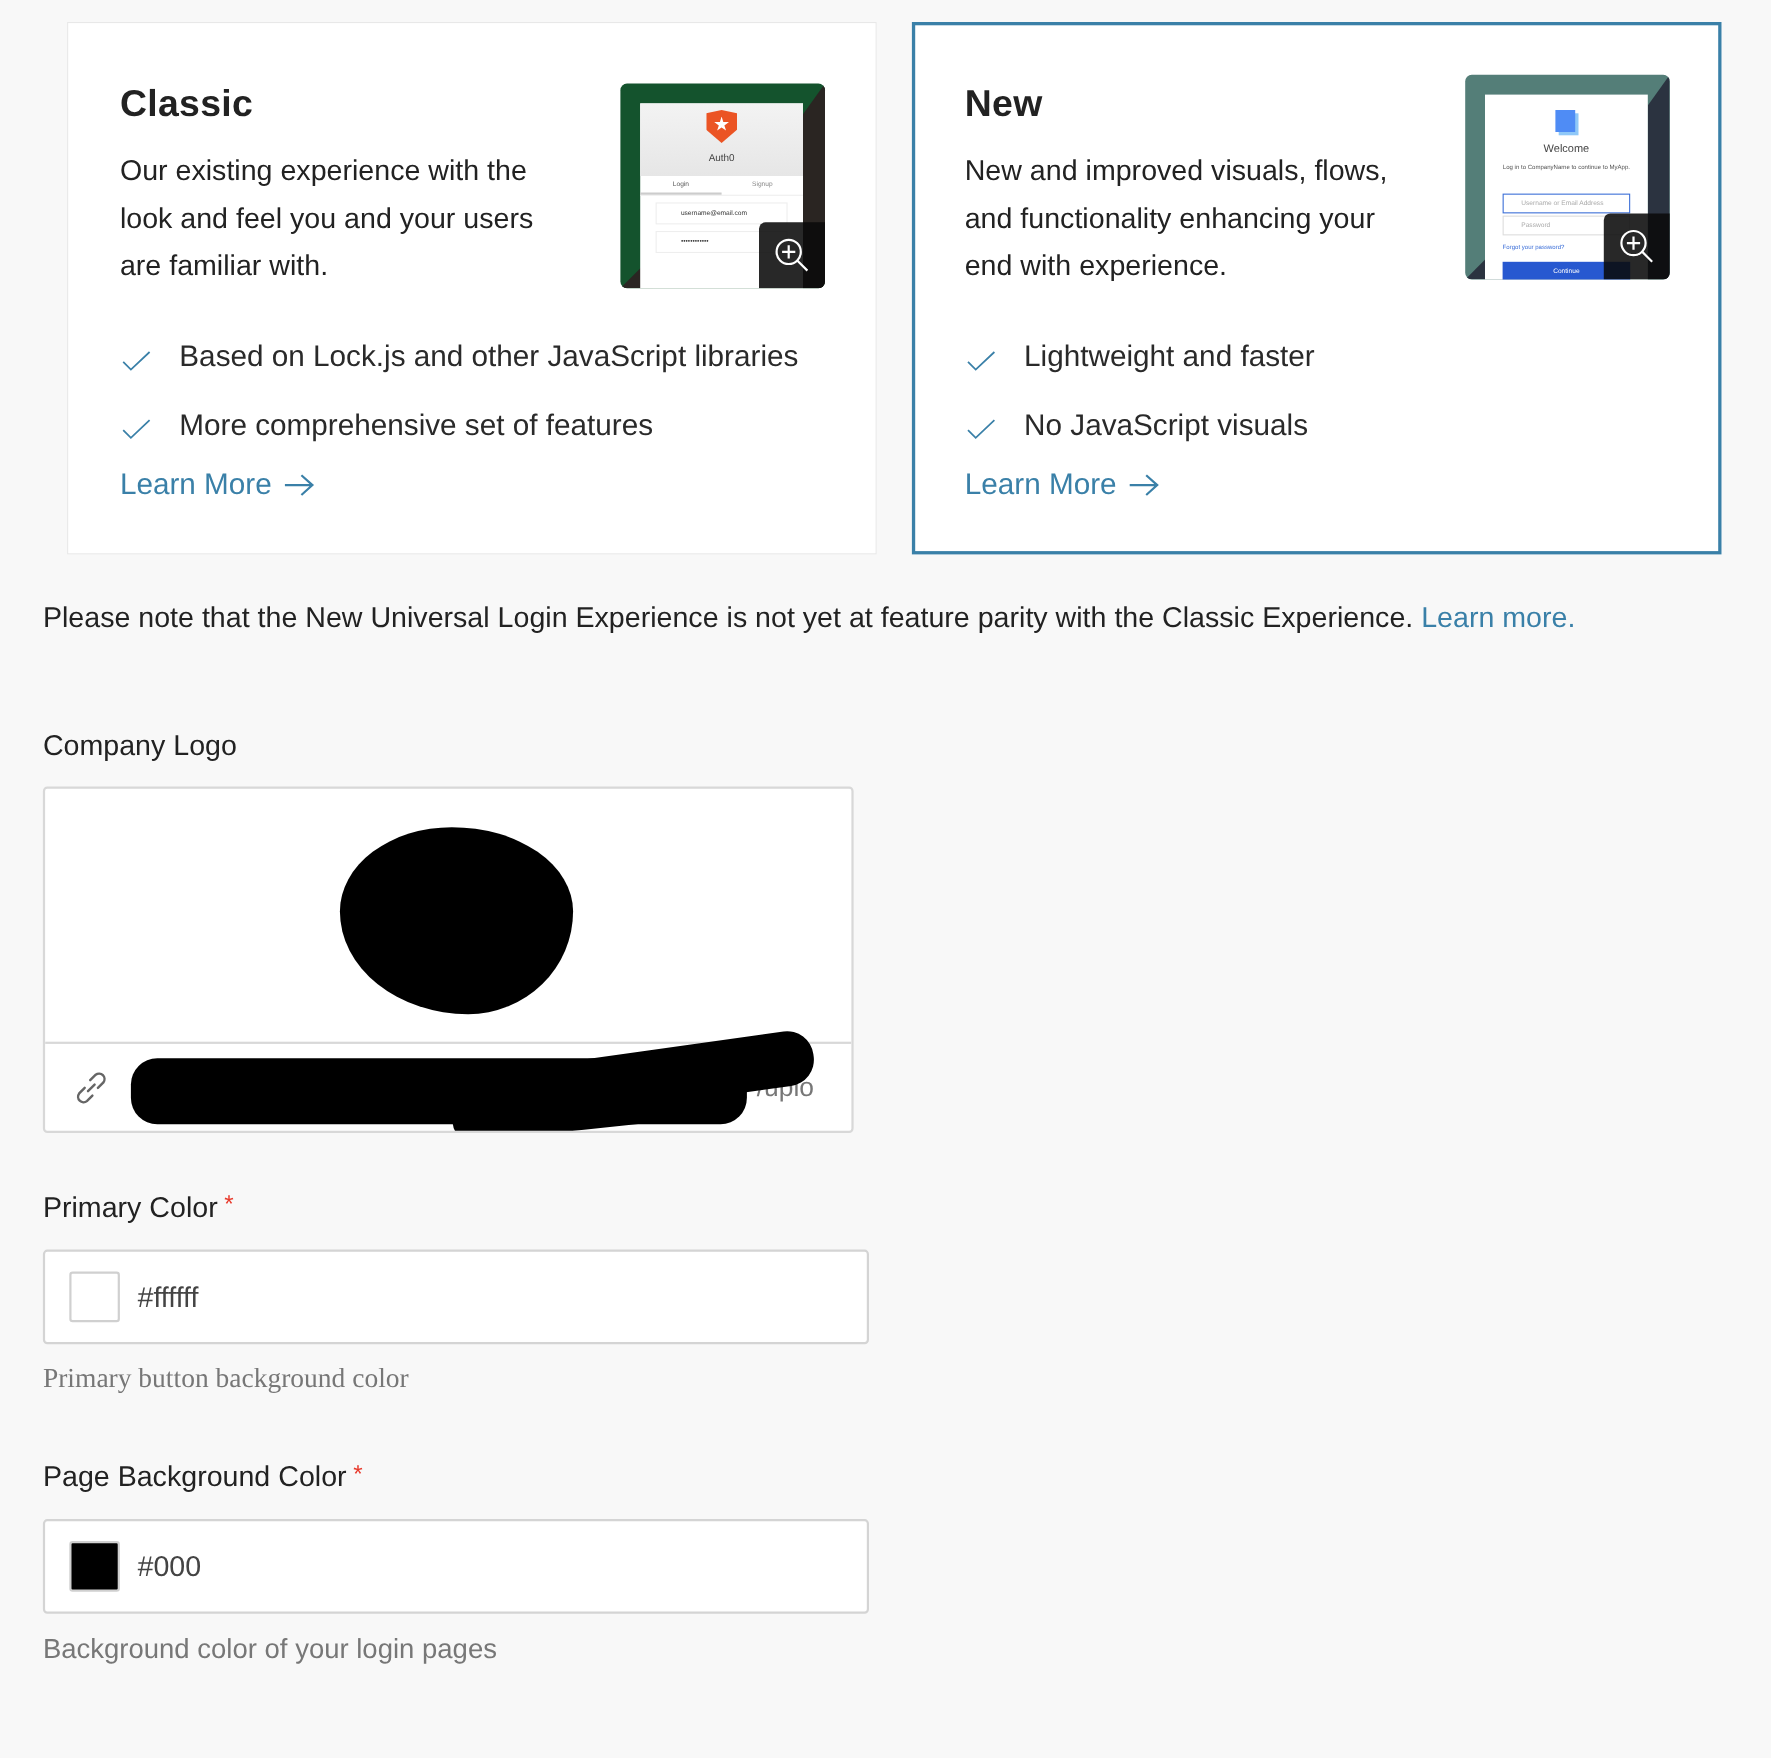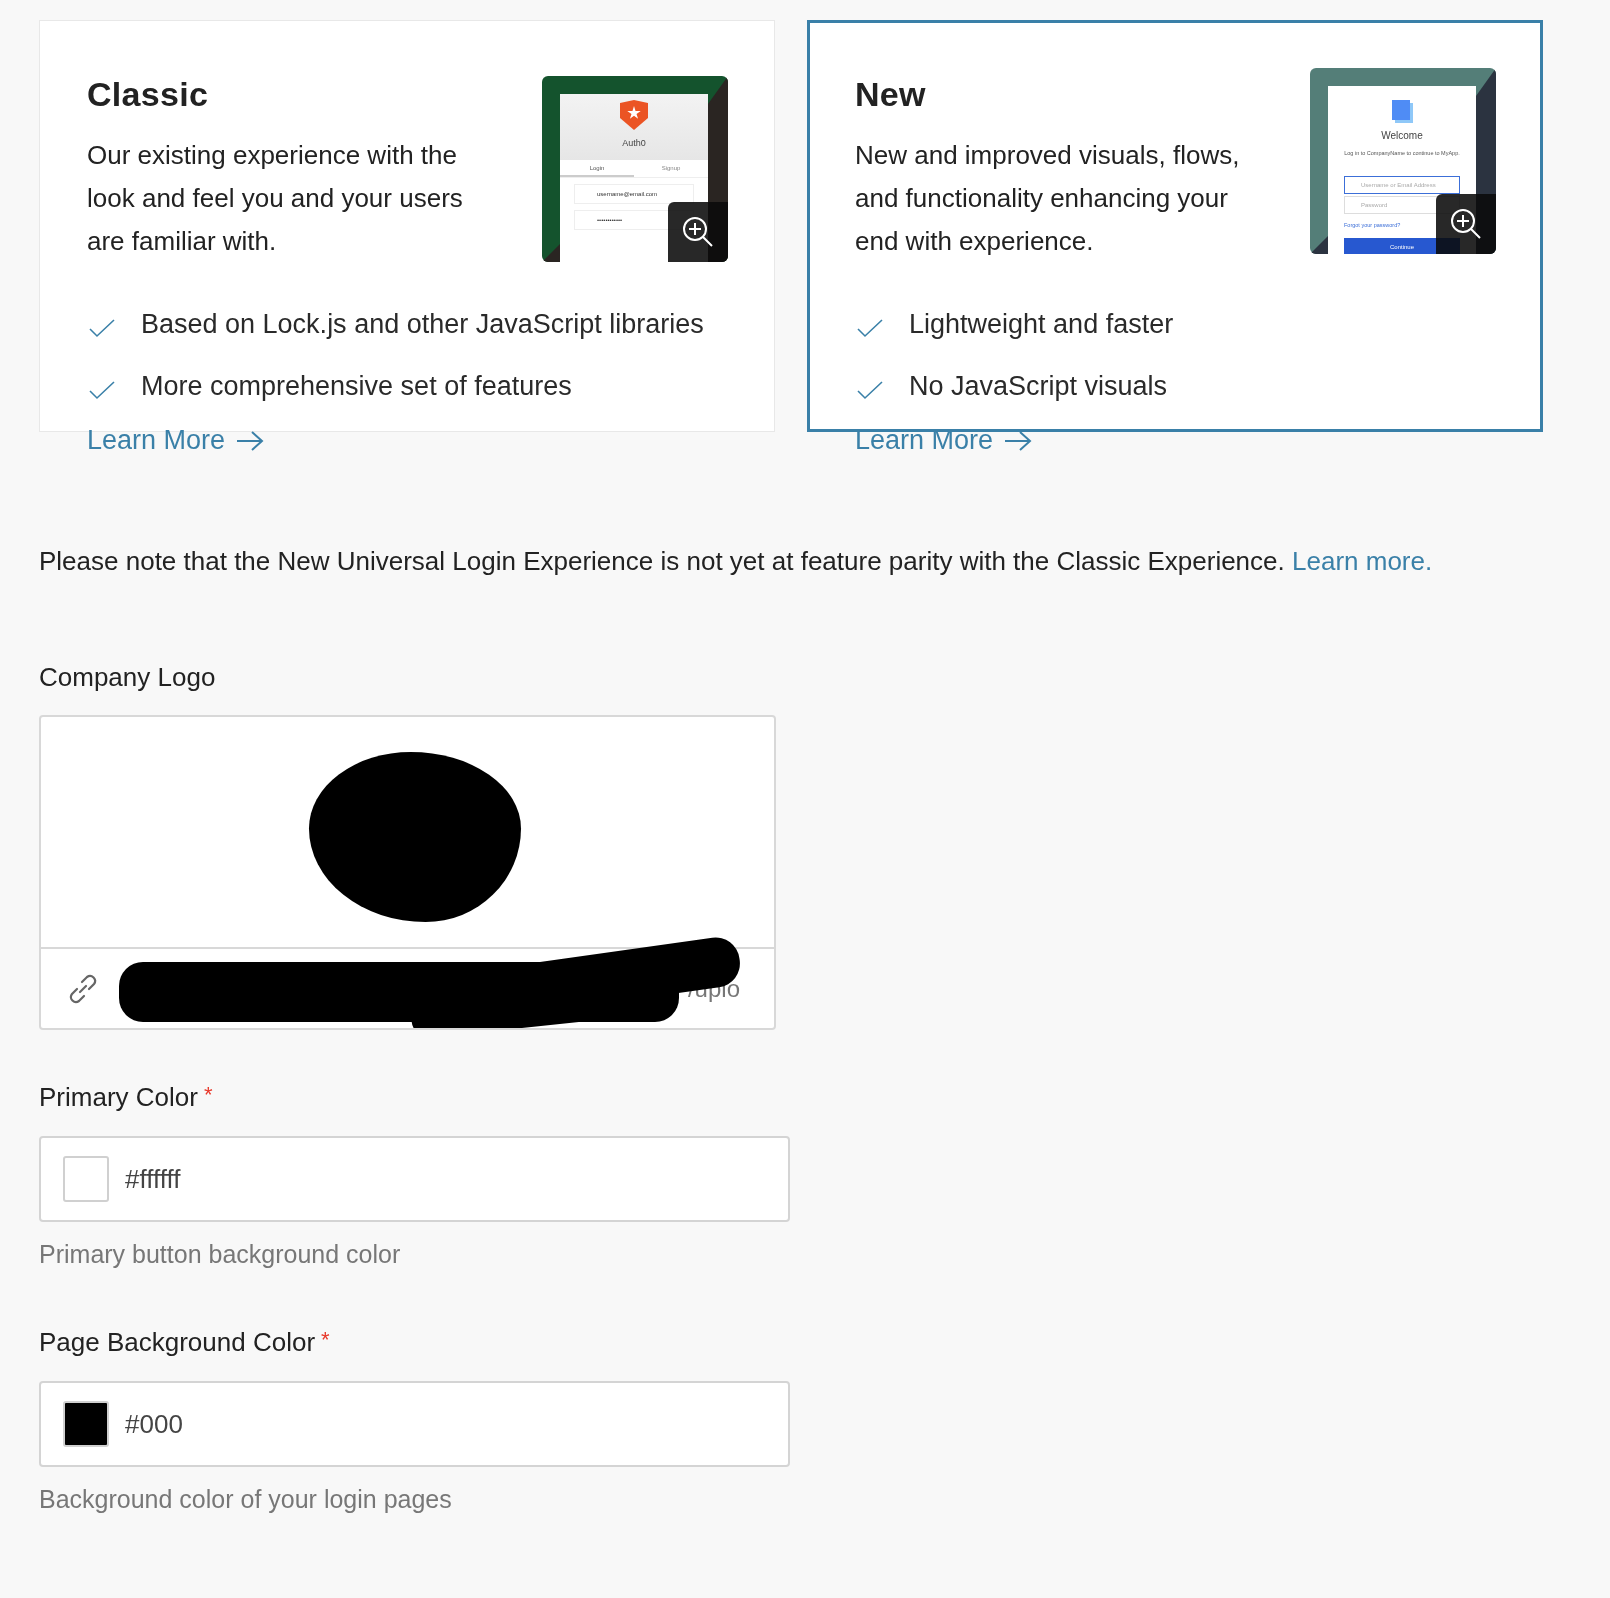--- a/index.html
+++ b/index.html
@@ -1,21 +1,21 @@
 <!DOCTYPE html>
 <html><head>
 <meta charset="utf-8">
 <style>
   * { box-sizing: border-box; margin: 0; padding: 0; }
   html, body { width: 1610px; height: 1598px; background: #f8f8f8; overflow: hidden; }
   body { font-family: "Liberation Sans", "DejaVu Sans", sans-serif; color: #222; position: relative; }
 
   .card {
-    position: absolute; top: 20px; width: 736px; height: 412px;
-    background: #fff; border: 1px solid #e8e8e8;
+    position: absolute; top: 20px; width: 736px; height: 484px;
+    background: #fff; border: 1px solid #e8e8e8; margin-left: 22px;
   }
   .card.classic { left: 39px; }
   .card.new { left: 807px; border: 3px solid #3a80a8; }
   .card-inner { position: absolute; left: 47px; top: 0; right: 0; bottom: 0; }
   .card.new .card-inner { left: 45px; }
   .card-title { position: absolute; top: 54px; font-size: 34px; font-weight: 700; color: #222; letter-spacing: 0.3px; }
   .card.new .card-title { top: 52px; }
   .card-desc { position: absolute; top: 113px; width: 400px; font-size: 26px; line-height: 43px; color: #222; }
   .card.new .card-desc { top: 111px; }
 
@@ -197,21 +197,21 @@
   <div class="redact-bar" style="left:370px; top:275px; width:220px; height:36px; transform: rotate(-6deg);"></div>
 </div>
 
 <label class="field-label" style="top:1082px;">
   <span>Primary Color</span><span class="req">*</span>
 </label>
 <div class="color-input" style="top:1136px;">
   <div class="swatch" style="background:#ffffff;"></div>
   <input class="color-value" type="text" value="#ffffff" style="">
 </div>
-<p class="help" style="top:1240px;">Primary button background color</p>
+<p class="help" style="top:1240px;font-family:Liberation Serif, serif;">Primary button background color</p>
 
 <label class="field-label" style="top:1327px;">
   <span>Page Background Color</span><span class="req">*</span>
 </label>
 <div class="color-input" style="top:1381px;">
   <div class="swatch" style="background:#000000;"></div>
   <input class="color-value" type="text" value="#000" style="">
 </div>
 <p class="help" style="top:1485px;">Background color of your login pages</p>
 

